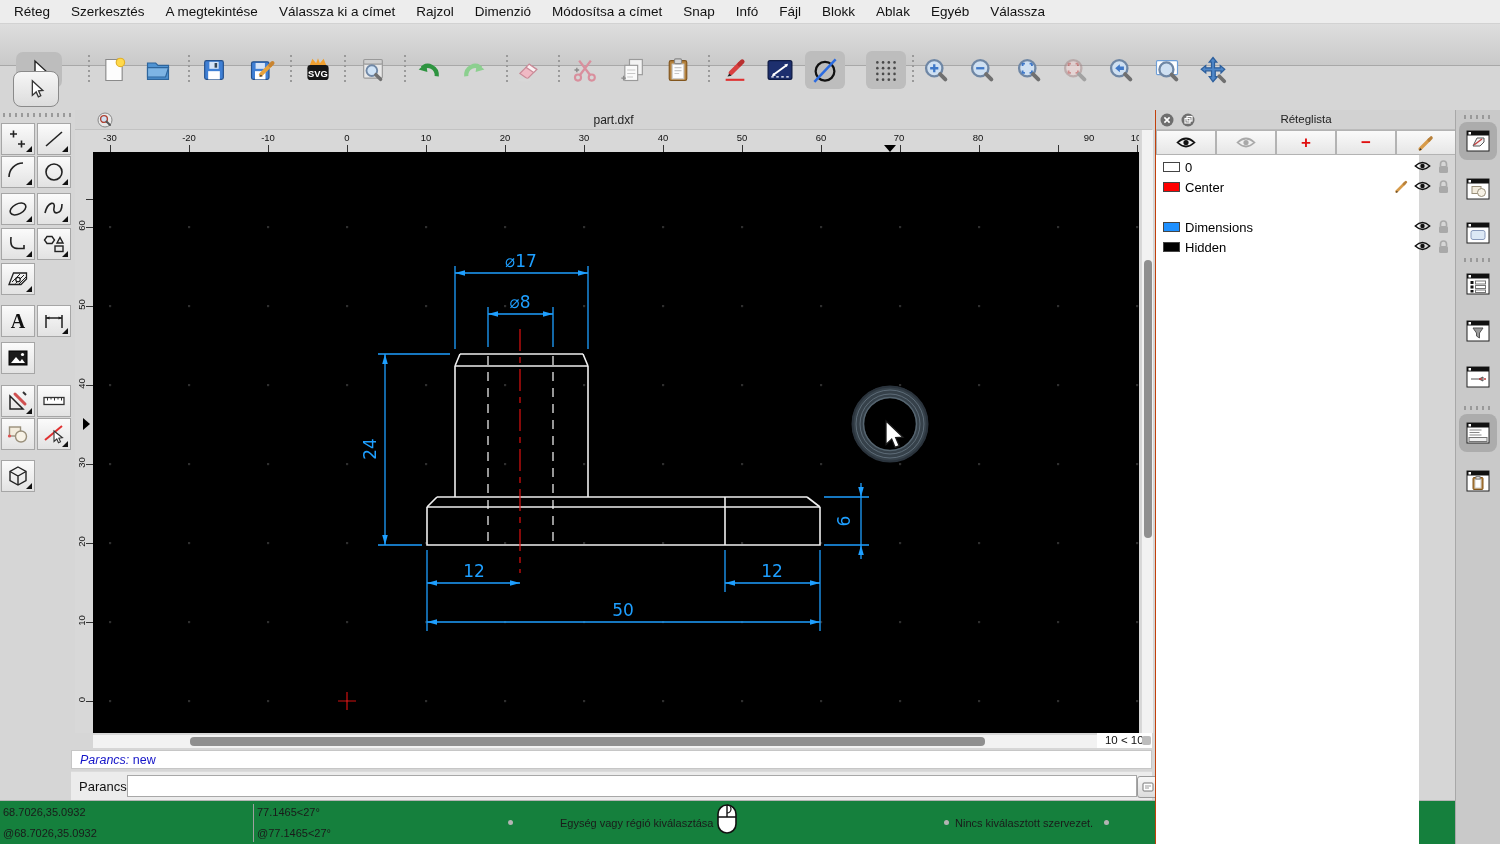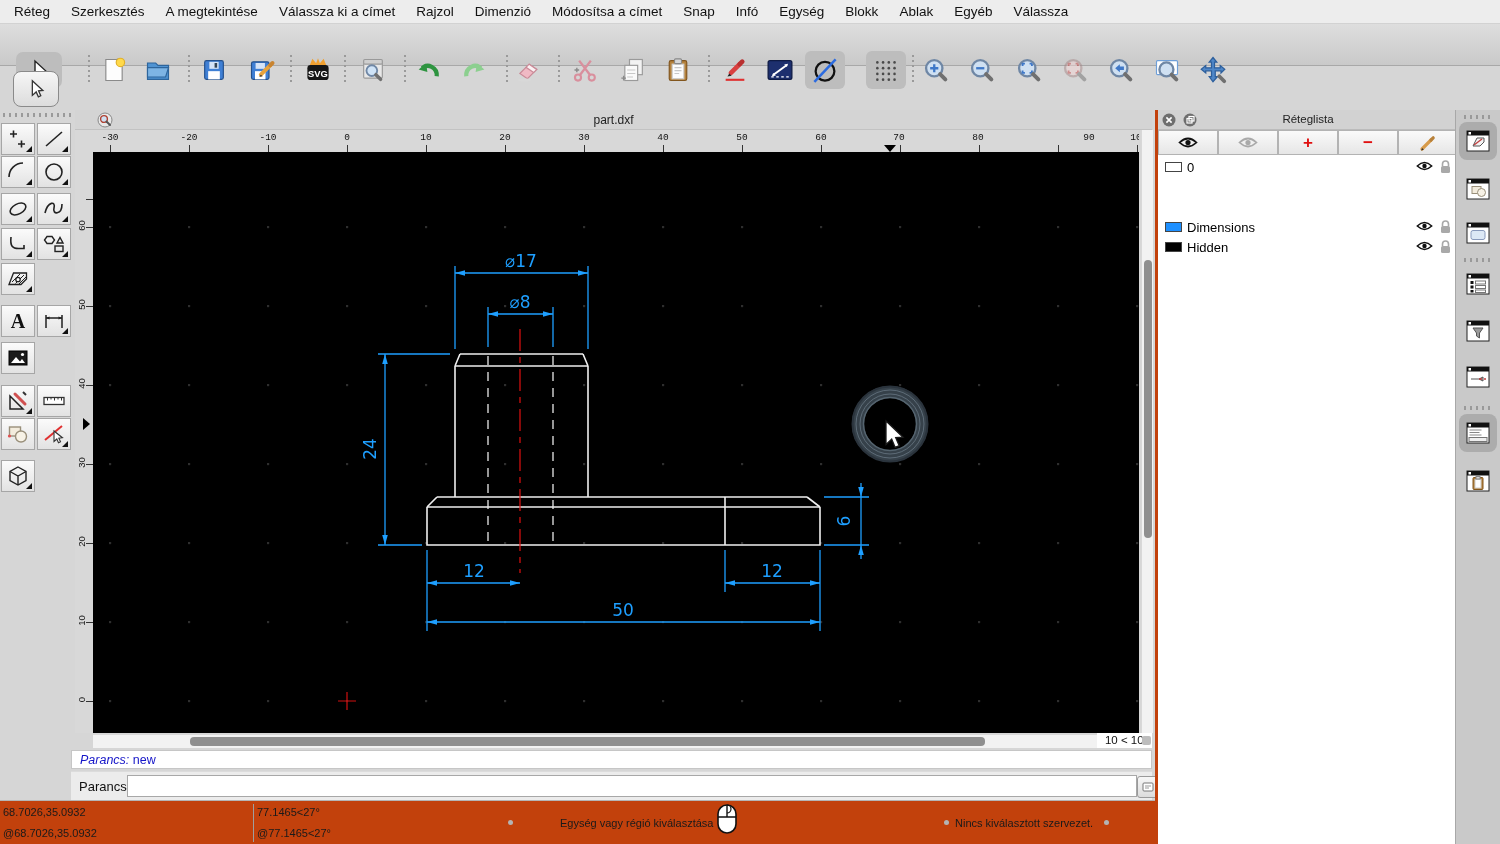--- a/index.html
+++ b/index.html
@@ -18,21 +18,21 @@
   
   .ltb{position:absolute;width:34px;height:32px;background:linear-gradient(#fbfbfb,#e2e2e2);border:1px solid #a6a6a6;box-sizing:border-box;display:flex;align-items:center;justify-content:center;}
   .ltb.sub::after{content:"";position:absolute;right:2px;bottom:2px;border-left:6px solid transparent;border-bottom:6px solid #111;}
   .lsel{position:absolute;left:13px;top:71px;width:44px;height:34px;background:linear-gradient(#f6f6f6,#dcdcdc);border:1.5px solid #8a8a8a;border-radius:8px;display:flex;align-items:center;justify-content:center;}
   .ldots{position:absolute;left:3px;top:113px;width:68px;height:4px;background:repeating-linear-gradient(to right,#9a9a9a 0 2px,transparent 2px 6px);}
   
   .tabbar{position:absolute;left:75px;top:110px;width:1077px;height:20px;background:#d4d4d4;border-bottom:1px solid #c2c2c2;box-sizing:border-box;text-decoration:underline;}
   .tabtitle{position:absolute;left:0;top:3px;width:1077px;text-align:center;font-size:12px;color:#222;}
   .hruler{position:absolute;left:93px;top:130px;width:1046px;height:22px;background:#d8d8d8;overflow:hidden;}
   .hticks{position:absolute;bottom:0;left:0;right:0;height:7px;background:repeating-linear-gradient(to right,#333 0 1px,transparent 1px 79px);background-position-x:17px;}
-  .hlab{position:absolute;top:2px;font-size:9.5px;color:#111;transform:translateX(-50%);font-family:Liberation Mono, monospace;}
+  .hlab{position:absolute;top:2px;font-size:9.5px;color:#111;transform:translateX(-50%);}
   .vruler{position:absolute;left:75px;top:152px;width:18px;height:581px;background:#d8d8d8;overflow:hidden;}
   .vticks{position:absolute;right:0;top:0;bottom:0;width:7px;background:repeating-linear-gradient(to bottom,#333 0 1px,transparent 1px 79px);background-position-y:75px;}
   .vlab{position:absolute;left:-6px;width:24px;text-align:center;font-size:9.5px;color:#111;transform:rotate(-90deg);}
   .rcorner{position:absolute;left:75px;top:130px;width:18px;height:22px;background:#d8d8d8;}
   .hmark{position:absolute;left:884px;top:145px;width:0;height:0;border-left:6px solid transparent;border-right:6px solid transparent;border-top:7px solid #000;}
   .vmark{position:absolute;left:83px;top:418px;width:0;height:0;border-top:6px solid transparent;border-bottom:6px solid transparent;border-left:7px solid #000;}
   .canvas{position:absolute;left:93px;top:152px;width:1046px;height:581px;background-color:#000;background-image:radial-gradient(circle at 1px 1px,#2e2e2e 1px,transparent 1.7px);background-size:79px 79px;background-position:16px 74px;}
   .vscroll{position:absolute;left:1141px;top:130px;width:12px;height:603px;background:#f2f2f2;border-left:1px solid #d8d8d8;box-sizing:border-box;}
   .vthumb{position:absolute;left:2px;top:130px;width:8px;height:278px;background:#8f8f8f;border-radius:4px;}
   .hscroll{position:absolute;left:93px;top:734px;width:1004px;height:14px;background:#f2f2f2;border-top:1px solid #d8d8d8;box-sizing:border-box;}
@@ -40,25 +40,25 @@
   .gridinfo{position:absolute;left:1097px;top:733px;width:55px;height:15px;background:#fff;font-size:11.5px;color:#111;text-align:right;padding-right:2px;line-height:15px;box-sizing:border-box;}
   .scorner{position:absolute;left:1142px;top:736px;width:9px;height:9px;background:#bdbdbd;border-radius:2px;}
   
   .cmdhist{position:absolute;left:71px;top:750px;width:1081px;height:19px;background:#fff;border:1px solid #c6c6c6;box-sizing:border-box;font-size:12.5px;padding:2px 0 0 8px;color:#1515c8;}
   .cmdhist i{font-style:italic;}
   .cmdrow{position:absolute;left:71px;top:771px;width:1081px;height:29px;background:#ececec;border-top:1px solid #dcdcdc;}
   .cmdlabel{position:absolute;left:8px;top:7px;font-size:13px;color:#111;}
   .cmdinput{position:absolute;left:56px;top:3px;width:1000px;height:20px;border:1px solid #a8a8a8;background:#fff;font-size:13px;font-family:"Liberation Sans",sans-serif;padding:0 4px;box-sizing:content-box;}
   .cmdbtn{position:absolute;left:1066px;top:4px;width:20px;height:20px;background:linear-gradient(#f7f7f7,#dcdcdc);border:1px solid #9a9a9a;border-radius:3px;display:flex;align-items:center;justify-content:center;}
   
-  .statusbar{position:absolute;left:0;top:800px;width:1500px;height:44px;background:#c2410c;border-top:1px solid #b5b5b5;box-sizing:border-box;font-size:11px;color:#1a1a1a;}
+  .statusbar{position:absolute;left:0;top:800px;width:1500px;height:44px;background:#15803d;border-top:1px solid #b5b5b5;box-sizing:border-box;font-size:11px;color:#1a1a1a;}
   .sdot{position:absolute;width:5px;height:5px;border-radius:50%;background:#b4b4b4;}
   .ssep{position:absolute;left:253px;top:3px;width:1px;height:38px;background:#9f9f9f;}
   
-  .lpanel{position:absolute;left:1155px;top:110px;width:300px;height:734px;background:#fff;border-left:3px solid #c2410c;box-sizing:border-box;}
+  .lpanel{position:absolute;left:1155px;top:110px;width:264px;height:734px;background:#fff;border-left:1px solid #c2410c;box-sizing:border-box;}
   .lphead{position:absolute;left:0;top:0;width:300px;height:20px;background:#d2d2d2;border-bottom:1px solid #bbb;box-sizing:border-box;}
   .lptitle{position:absolute;left:0;top:3px;width:300px;text-align:center;font-size:11.5px;color:#222;}
   .lpbtn{position:absolute;top:20px;width:60px;height:25px;background:linear-gradient(#fafafa,#e6e6e6);border:1px solid #b3b3b3;box-sizing:border-box;display:flex;align-items:center;justify-content:center;}
   .lrow{position:absolute;left:0;width:300px;height:20px;}
   .sw{position:absolute;left:7px;top:5px;width:17px;height:10px;border:1px solid #444;box-sizing:border-box;}
   .lname{position:absolute;left:29px;top:3px;font-size:13px;color:#000;}
   .plus{color:#e01010;font-size:17px;font-weight:bold;line-height:17px;}
   
   .rdock{position:absolute;left:1455px;top:110px;width:45px;height:734px;background:#c9c9c9;border-left:1px solid #a8a8a8;box-sizing:border-box;}
   .rdbtn{position:absolute;left:3px;width:38px;height:38px;display:flex;align-items:center;justify-content:center;}
@@ -74,21 +74,21 @@
   <div class="menubar">
     <span>Réteg</span>
     <span>Szerkesztés</span>
     <span>A megtekintése</span>
     <span>Válassza ki a címet</span>
     <span>Rajzol</span>
     <span>Dimenzió</span>
     <span>Módosítsa a címet</span>
     <span>Snap</span>
     <span>Infó</span>
-    <span>Egység</span>
+    <span>Fájl</span>
     <span>Blokk</span>
     <span>Ablak</span>
     <span>Egyéb</span>
     <span>Válassza</span>
   </div>
 
   <div class="toolbar">
     <div class="selbtn">
       <span>
           <svg width="24" height="24" viewBox="0 0 24 24">
@@ -661,20 +661,43 @@
             <circle cx="10" cy="6.5" r="2.6" fill="#111"></circle>
           </svg>
         </span>
       <span class="abs" style="left:281px;top:2px">
           <svg width="13" height="15" viewBox="0 0 13 15">
             <path d="M3.5 7 V5 a3 3 0 0 1 6 0 V7" fill="none" stroke="#a9a9a9" stroke-width="1.6"></path>
             <rect x="2" y="7" width="9" height="7" rx="1.5" fill="#a9a9a9"></rect>
           </svg>
         </span>
     </div>
+    <div class="lrow" style="top:67px">
+      <div class="sw" style="background:#ff0000"></div>
+      <span class="lname">Center</span>
+      <span class="abs" style="left:238px;top:2px">
+          <svg width="15" height="15" viewBox="0 0 18 18">
+            <path d="M3 15 L12 6" stroke="#d79b4a" stroke-width="3.2" stroke-linecap="round"></path>
+            <path d="M12 6 l2.2 -2.2" stroke="#b8813a" stroke-width="3.2" stroke-linecap="round"></path>
+            <path d="M2 16.5 l1.2 -2.4 1.6 1.6 z" fill="#333"></path>
+          </svg>
+        </span>
+      <span class="abs" style="left:258px;top:3px">
+          <svg width="17" height="12" viewBox="0 0 20 13">
+            <path d="M1.5 6.5 Q10 -1.5 18.5 6.5 Q10 14.5 1.5 6.5 Z" fill="none" stroke="#111" stroke-width="1.7"></path>
+            <circle cx="10" cy="6.5" r="2.6" fill="#111"></circle>
+          </svg>
+        </span>
+      <span class="abs" style="left:281px;top:2px">
+          <svg width="13" height="15" viewBox="0 0 13 15">
+            <path d="M3.5 7 V5 a3 3 0 0 1 6 0 V7" fill="none" stroke="#a9a9a9" stroke-width="1.6"></path>
+            <rect x="2" y="7" width="9" height="7" rx="1.5" fill="#a9a9a9"></rect>
+          </svg>
+        </span>
+    </div>
     <div class="lrow" style="top:127px">
       <div class="sw" style="background:#000000"></div>
       <span class="lname">Hidden</span>
       <span class="abs" style="left:258px;top:3px">
           <svg width="17" height="12" viewBox="0 0 20 13">
             <path d="M1.5 6.5 Q10 -1.5 18.5 6.5 Q10 14.5 1.5 6.5 Z" fill="none" stroke="#111" stroke-width="1.7"></path>
             <circle cx="10" cy="6.5" r="2.6" fill="#111"></circle>
           </svg>
         </span>
       <span class="abs" style="left:281px;top:2px">

